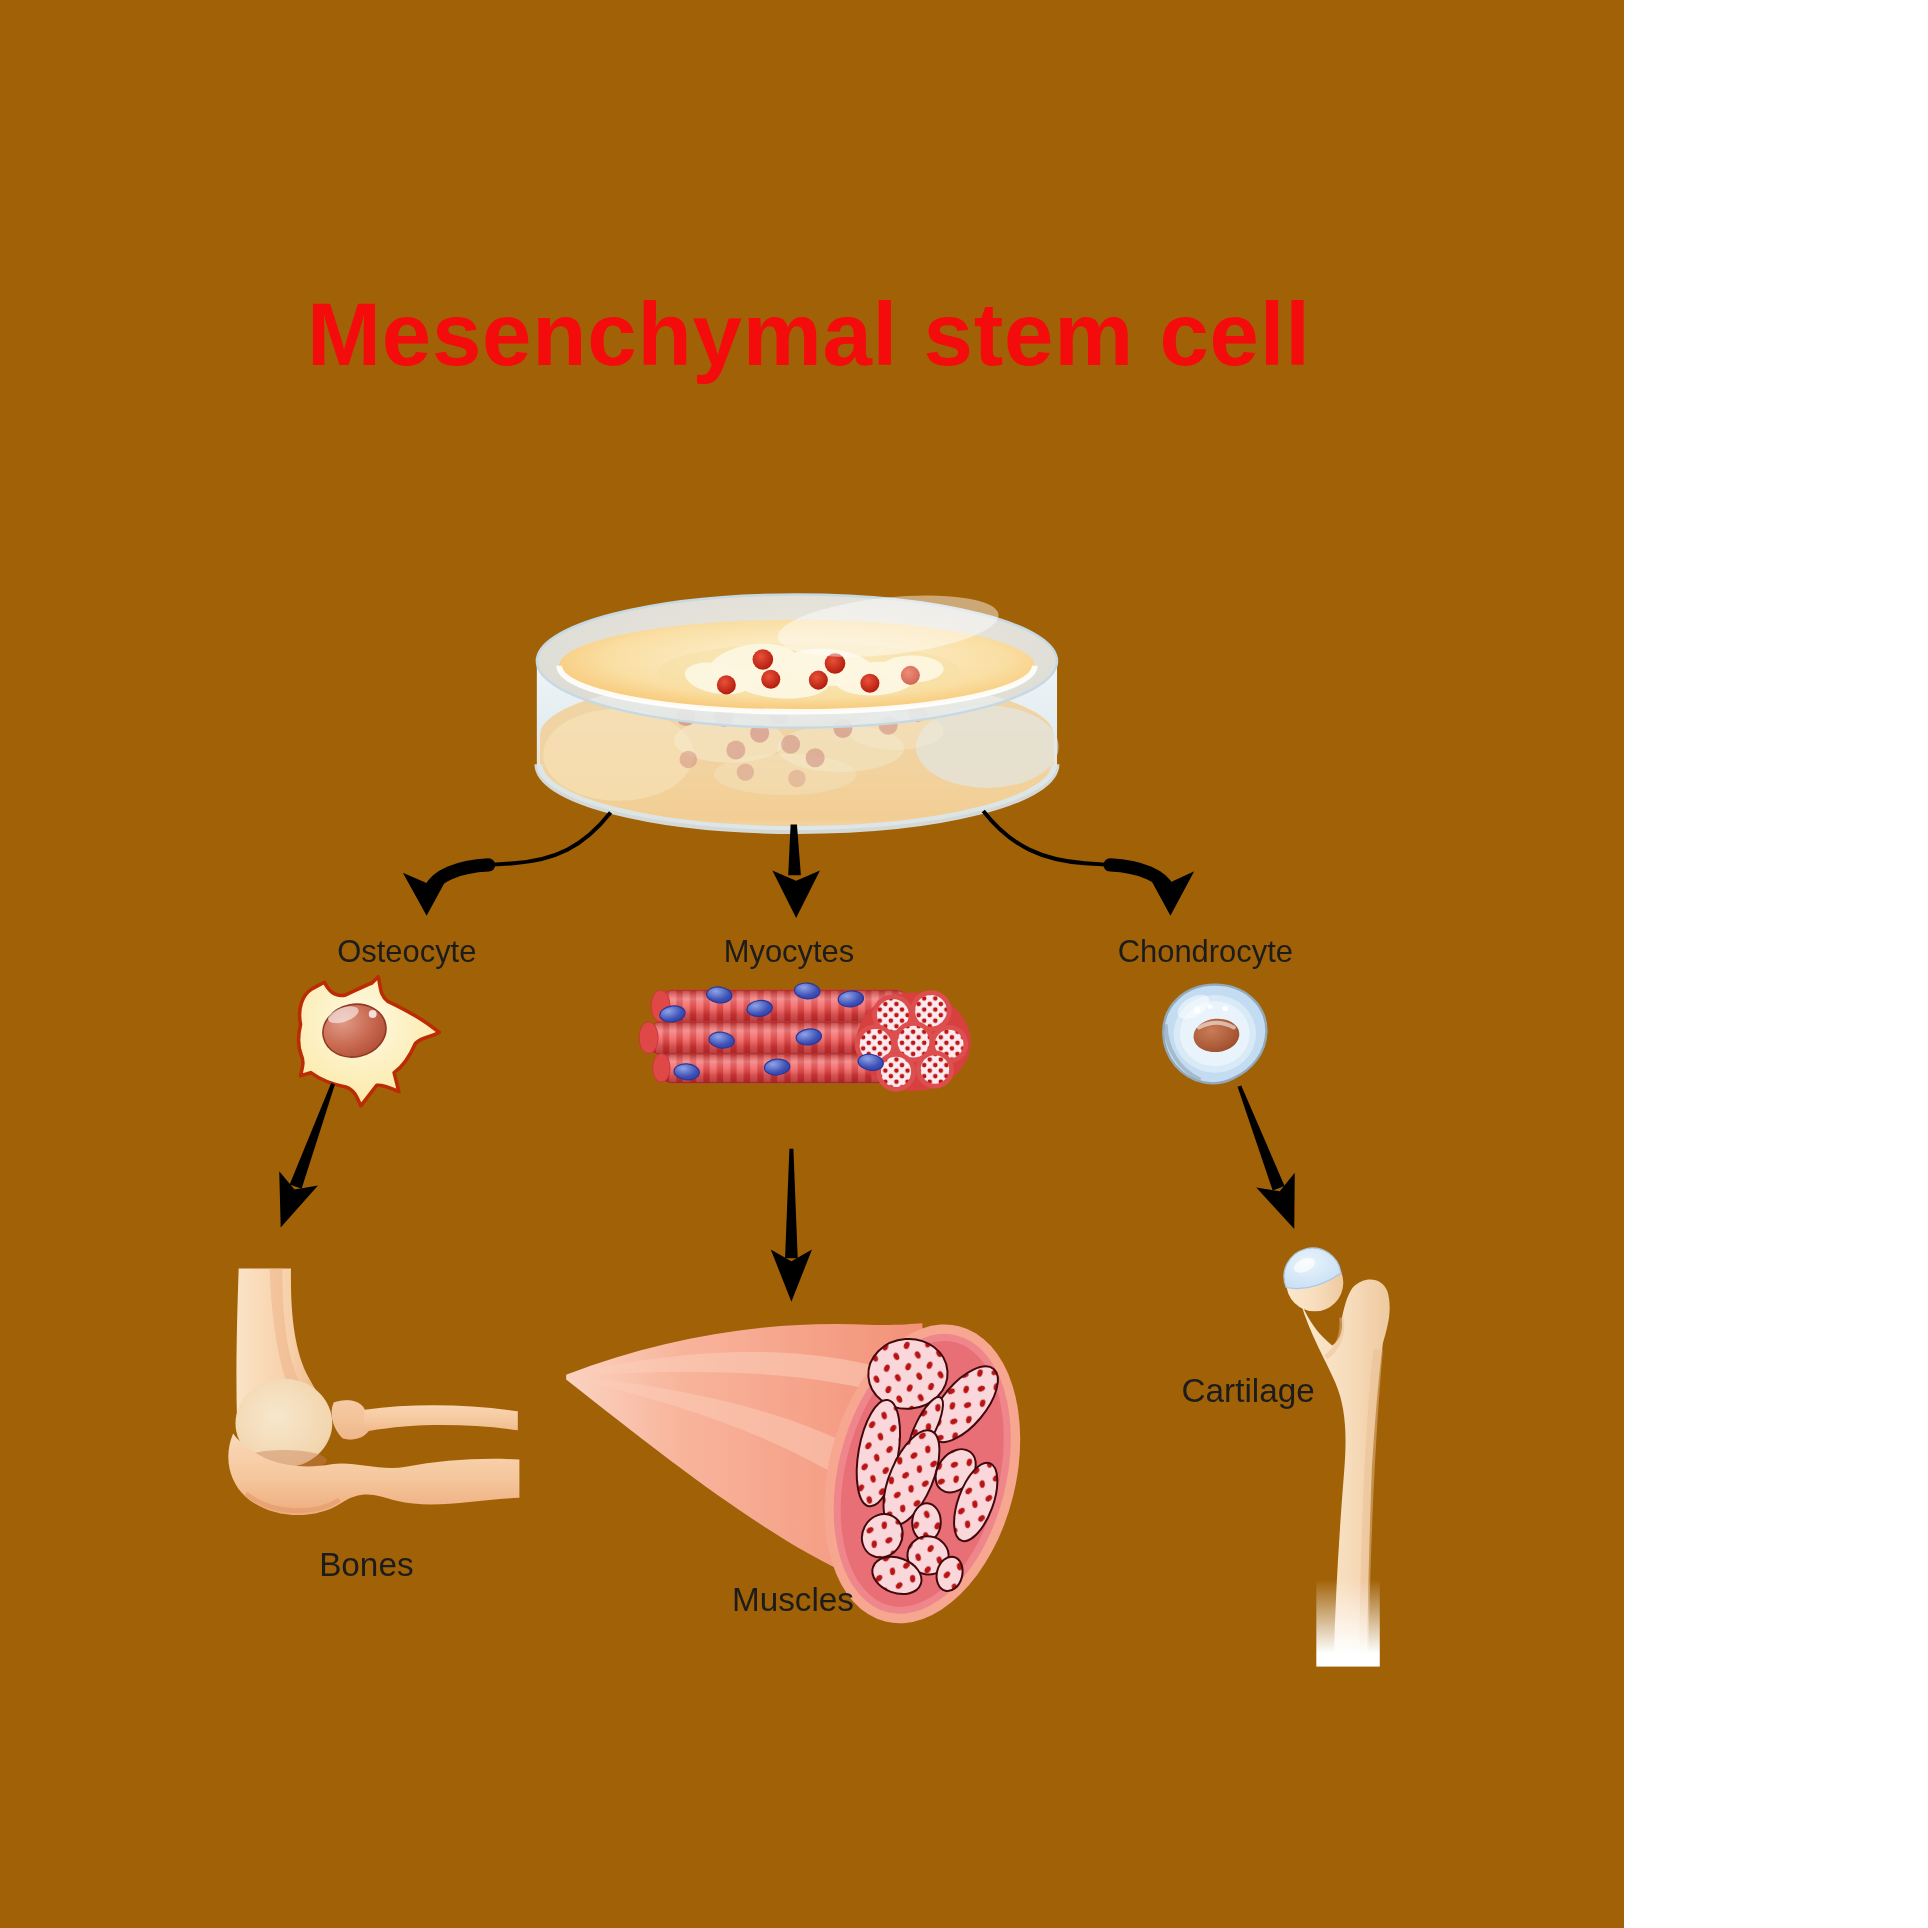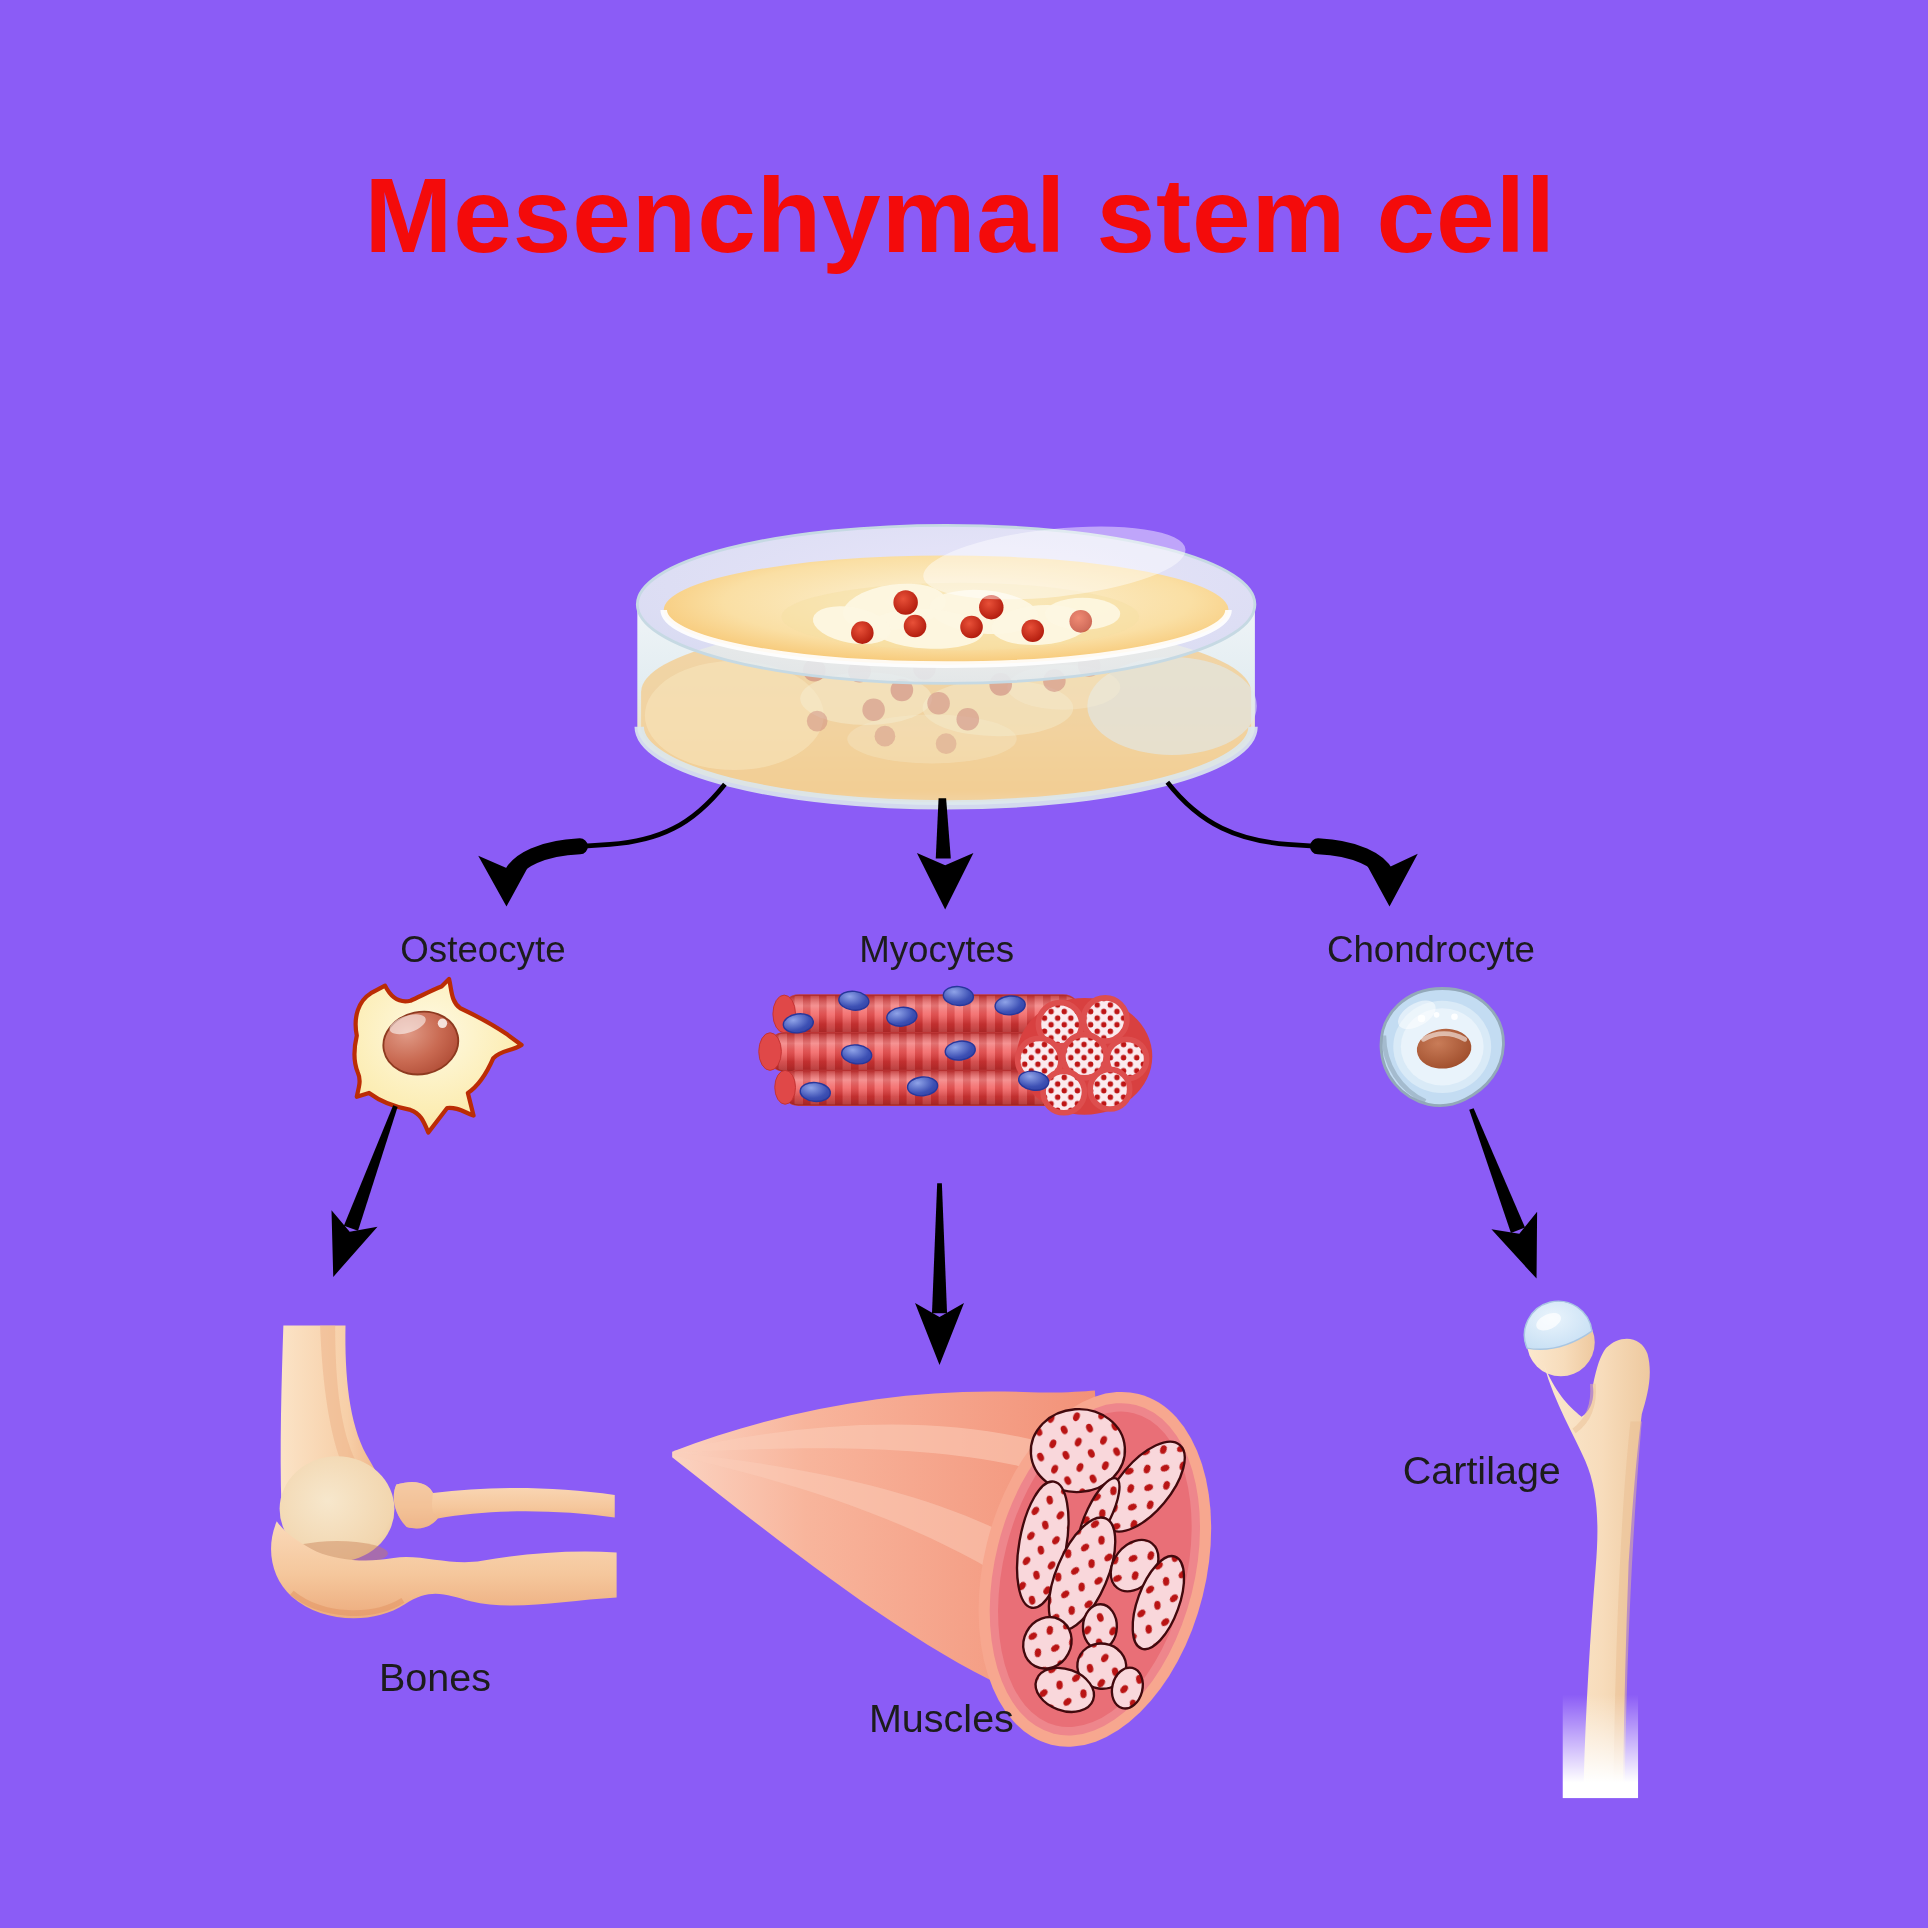--- a/index.html
+++ b/index.html
@@ -1,16 +1,16 @@
 <!DOCTYPE html>
 <html style="font-size:15px"><head>
 <meta charset="utf-8">
 <style>
   html,body{margin:0;padding:0;background:#ffffff;}
-  .canvas{position:relative;width:1928px;height:1928px;background:#8b5cf6;overflow:hidden;}
+  .canvas{position:relative;width:1624px;height:1928px;background:#a16207;overflow:hidden;}
   svg{display:block;width:100%;height:100%;}
   .title-text{font-family:"Liberation Sans",sans-serif;font-weight:700;font-size:112px;letter-spacing:1px;}
   .node-label{font-family:"Liberation Sans",sans-serif;font-size:39px;}
   .node-label-lg{font-family:"Liberation Sans",sans-serif;font-size:42px;}
 </style>
 </head>
 <body>
 
 <div class="canvas">
 <svg viewBox="0 0 2048 2048" xmlns="http://www.w3.org/2000/svg">

